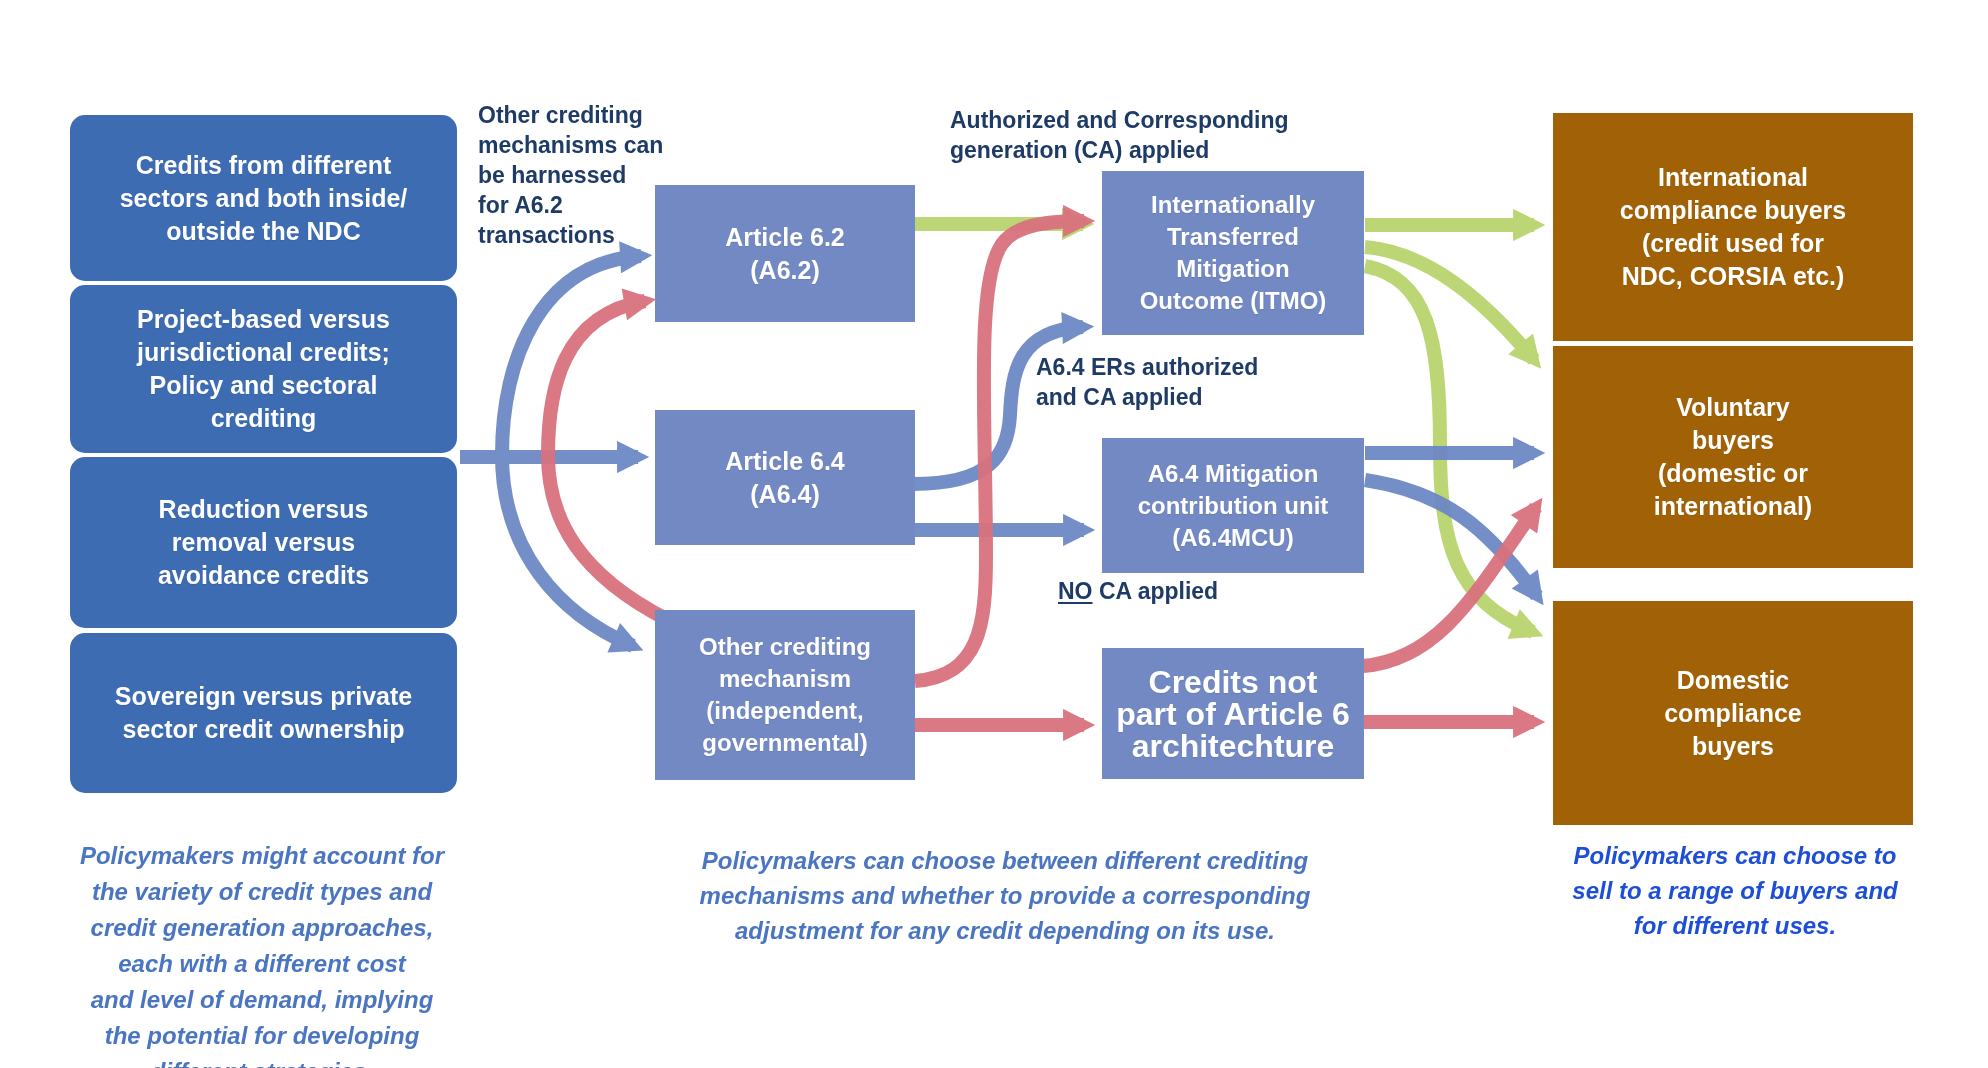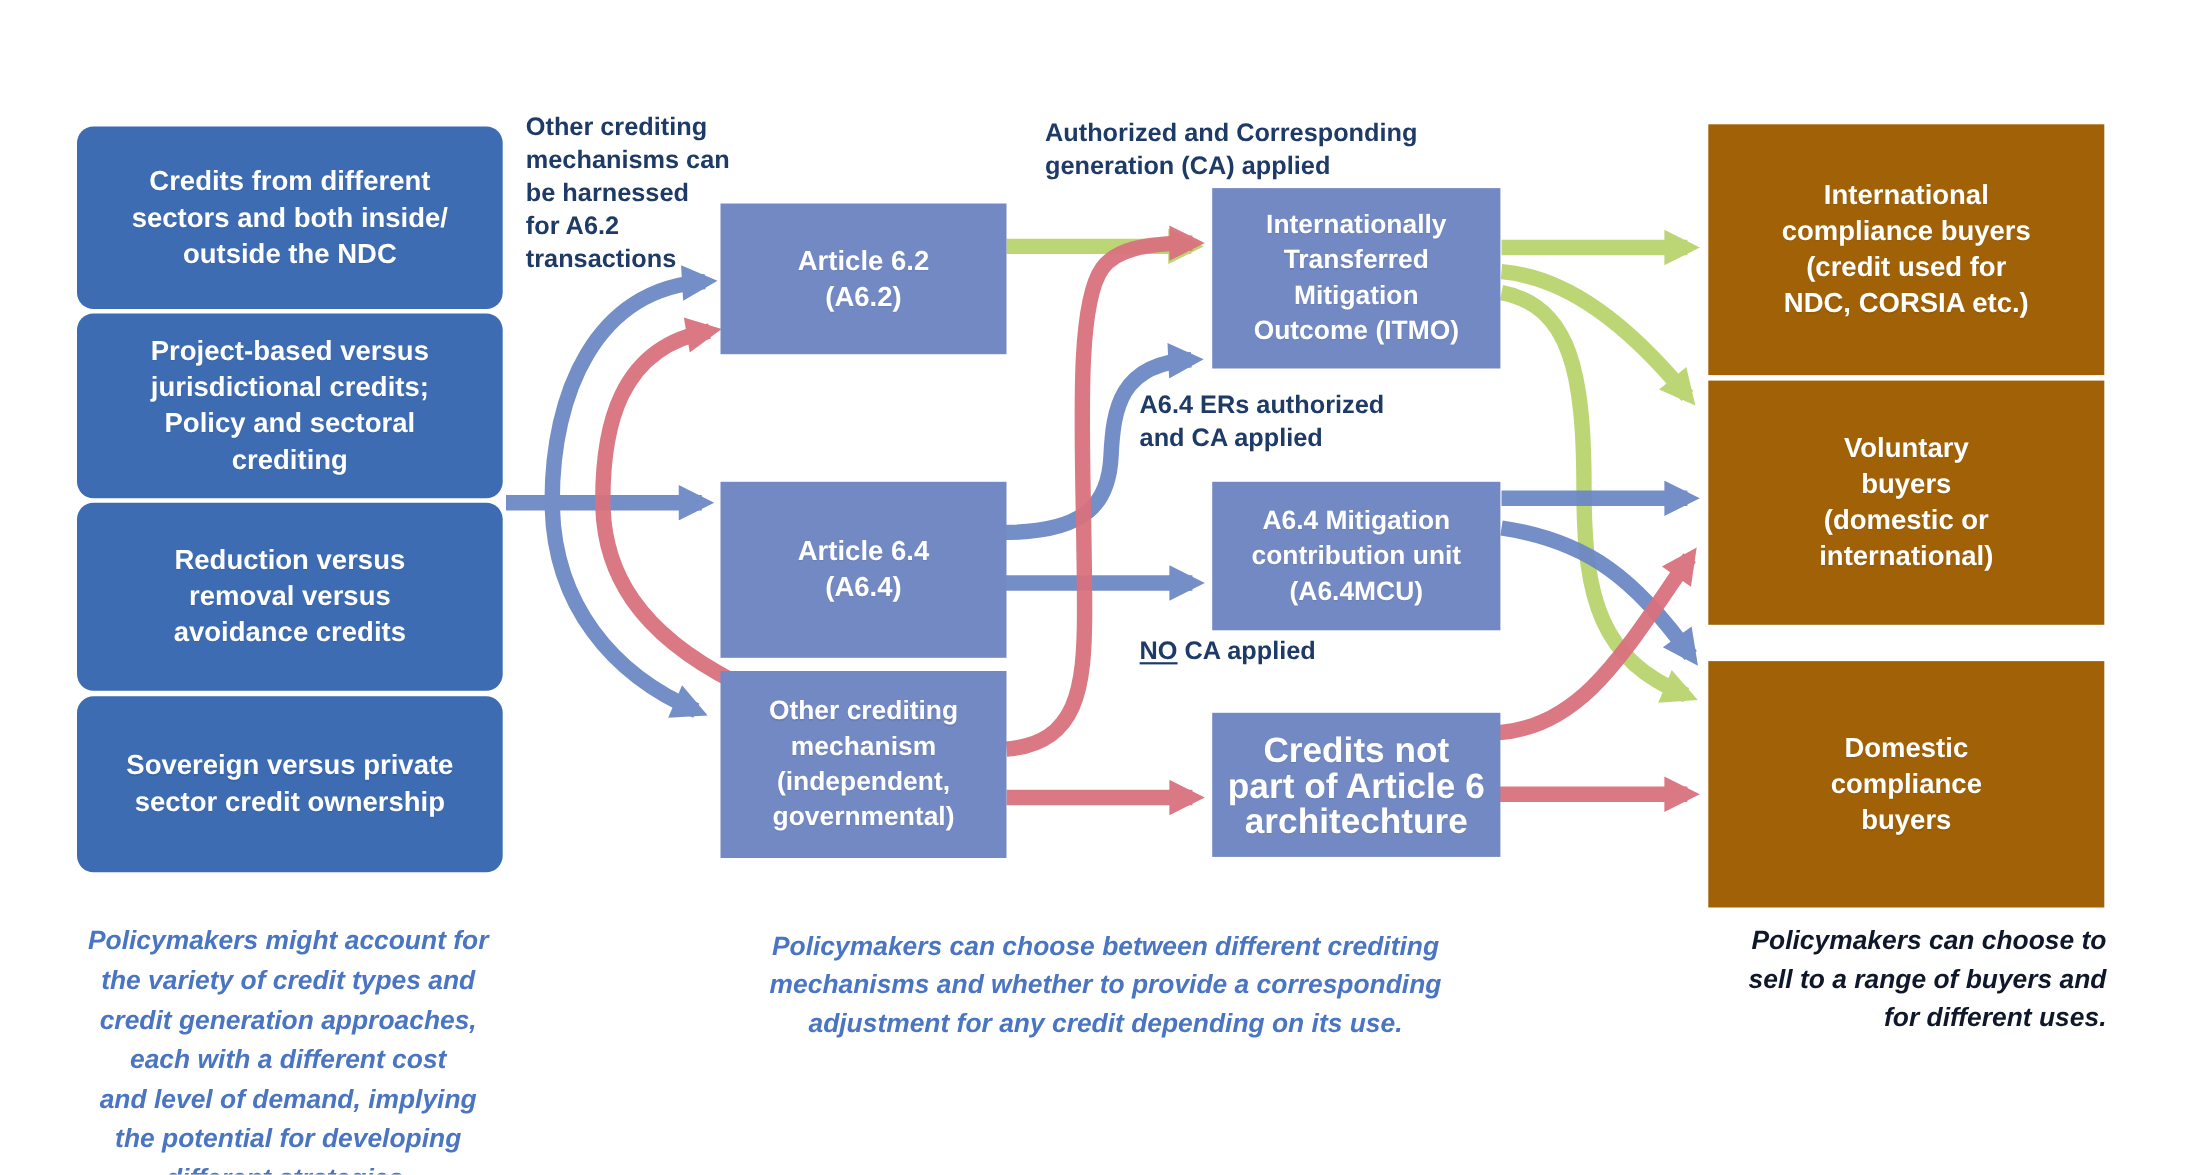--- a/index.html
+++ b/index.html
@@ -15,27 +15,27 @@
     text-shadow:0 1px 1px rgba(0,0,0,0.08);
   }
   .src{background:#3d6cb3;left:70px;width:387px;border-radius:15px;}
   .mech{background:#7389c3;left:655px;width:260px;}
   .unit{background:#7389c3;left:1102px;width:262px;}
   .buyer{background:#a16207;left:1553px;width:360px;}
   .note{
     position:absolute;z-index:2;color:#1e3a66;font-weight:600;
     font-size:23px;line-height:30px;white-space:pre-line;
   }
-  .note .u{font-weight:bold;text-decoration:underline;text-underline-offset:3px;}
+  .note .u{font-weight:bold;text-decoration:underline;text-underline-offset:3px;margin-left:22px;}
   .caption{
     position:absolute;z-index:2;font-style:italic;font-weight:600;
     font-size:24px;line-height:36px;text-align:center;white-space:pre-line;
   }
   .cap-blue{color:#4a75c2;}
-  .cap-teal{color:#0f172a;text-align:right;}
+  .cap-teal{color:#1d4ed8;}
 </style>
 </head>
 <body>
 
 <div id="stage">
 
   <svg id="arrows" viewBox="0 0 1988 1068" xmlns="http://www.w3.org/2000/svg">
     <defs>
       <marker id="mg" viewBox="0 0 10 10" refX="6.5" refY="5" markerWidth="2.6" markerHeight="2.3" orient="auto-start-reverse">
         <path d="M0,0 L10,5 L0,10 Z" fill="#b9d46e"></path>
@@ -81,21 +81,21 @@
 Policy and sectoral
 crediting</div>
   <div class="box src" style="top:457px;height:171px;">Reduction versus
 removal versus
 avoidance credits</div>
   <div class="box src" style="top:633px;height:160px;">Sovereign versus private
 sector credit ownership</div>
 
   <div class="box mech" style="top:185px;height:137px;">Article 6.2
 (A6.2)</div>
-  <div class="box mech" style="top:410px;height:160px;margin-top:28px;">Article 6.4
+  <div class="box mech" style="top:410px;height:135px;">Article 6.4
 (A6.4)</div>
   <div class="box mech" style="top:610px;height:170px;font-size:24px;line-height:32px;">Other crediting
 mechanism
 (independent,
 governmental)</div>
 
   <div class="box unit" style="top:171px;height:164px;font-size:24px;line-height:32px;">Internationally
 Transferred
 Mitigation
 Outcome (ITMO)</div>

